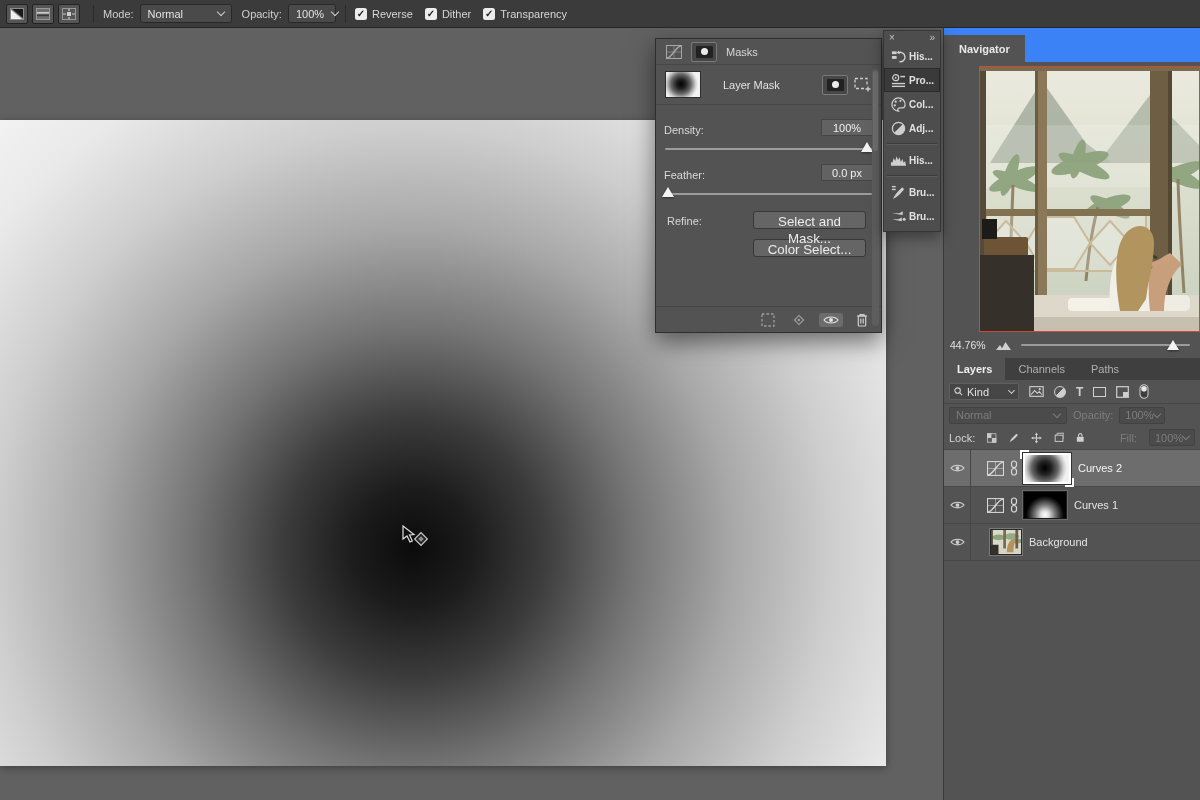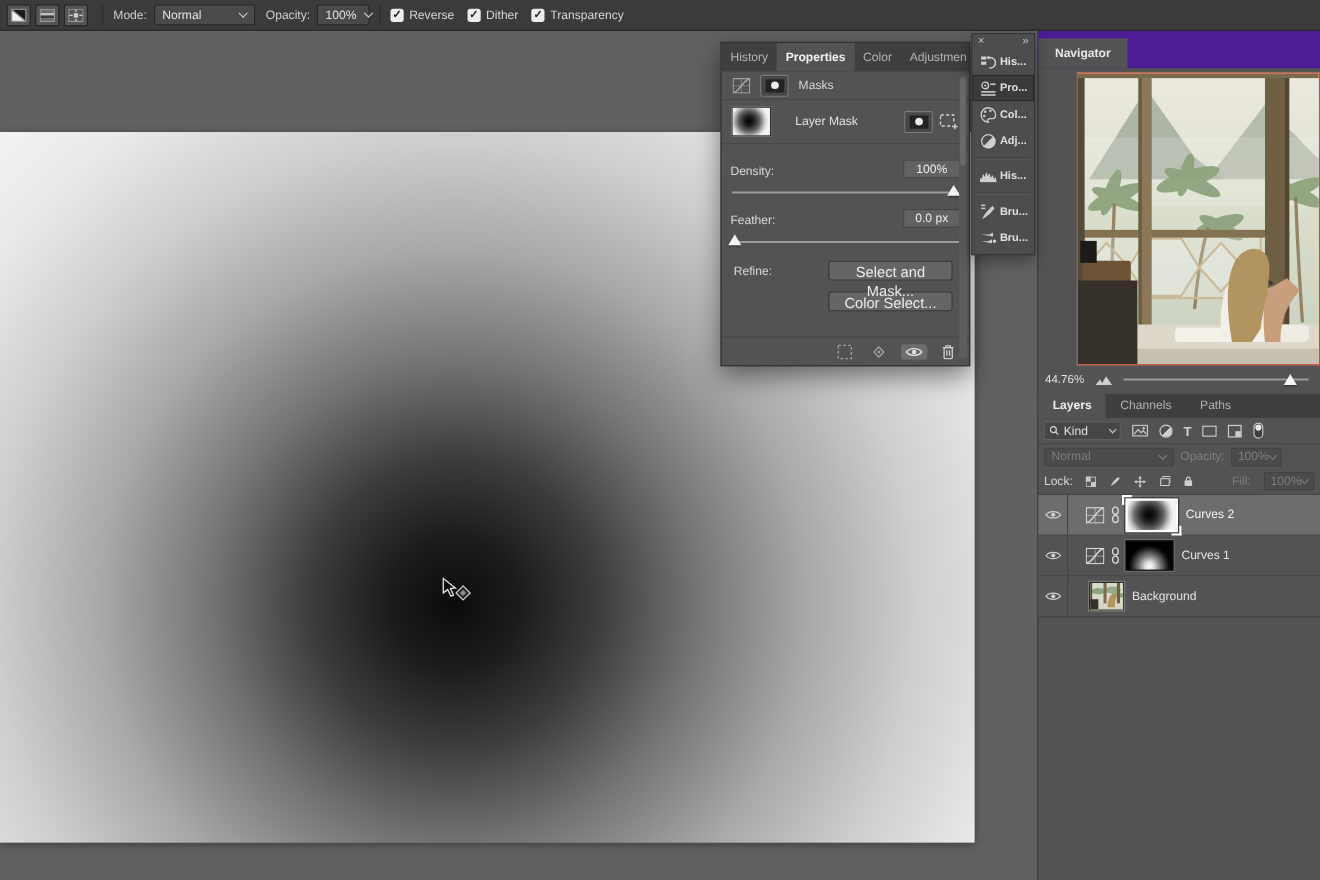--- a/index.html
+++ b/index.html
@@ -31,21 +31,21 @@
   .workspace{position:absolute;top:28px;left:0;width:1200px;height:772px;}
   .canvas{position:absolute;left:0;top:92px;width:886px;height:646px;
     background:radial-gradient(660px circle at 413px 428px,
       #0b0b0b 0px,#1c1c1c 60px,#3c3c3c 130px,#747474 220px,#a8a8a8 320px,
       #cecece 420px,#e9e9e9 520px,#f8f8f8 640px);
     box-shadow:0 2px 8px rgba(0,0,0,.35);}
   .cursor{position:absolute;left:400px;top:496px;z-index:10;}
 
   
   .right-rail{position:absolute;left:943px;top:0;width:257px;height:772px;background:#535353;border-left:1px solid #3a3a3a;}
-  .nav-tabstrip{position:absolute;left:0;top:0;width:100%;height:34px;background:#4c1d95;}
+  .nav-tabstrip{position:absolute;left:0;top:0;width:100%;height:34px;background:#3b82f6;}
   .nav-tab{position:absolute;left:0;bottom:0;height:27px;padding:0 15px;background:#535353;
     display:flex;align-items:center;color:#e8e8e8;font-weight:bold;}
   .nav-image{position:absolute;left:35px;top:38px;width:221px;height:266px;
     border:1px solid #cf4a31;overflow:hidden;background:#d8dbc9;}
   .nav-image svg{display:block;}
   .nav-zoomrow{position:absolute;left:0;top:304px;width:100%;height:26px;display:flex;align-items:center;}
   .zoom-val{width:44px;padding-left:6px;font-size:10.5px;color:#e0e0e0;}
   .mtn{margin:0 6px 0 8px;flex:0 0 auto;}
   .nav-slider{position:relative;flex:1;margin:0 10px 0 4px;height:2px;background:#9b9b9b;border-radius:1px;}
   .tri-up{width:0;height:0;border-left:6px solid transparent;border-right:6px solid transparent;
@@ -537,35 +537,20 @@
               <path d="M1,4.5 H9 L12.5,2.5 V6.5 Z" fill="#cfcfcf"></path>
               <path d="M1,11 H8 L11.5,9 V13 Z" fill="#cfcfcf"></path>
               <circle cx="14" cy="11" r="1.6" fill="#cfcfcf"></circle>
             </svg>
         </span>
         <span>Bru...</span>
       </div>
     </div>
 
     <div class="props">
-      <div class="props-tabs">
-        <div class="ptab">
-          <span>History</span>
-        </div>
-        <div class="ptab active">
-          <span>Properties</span>
-        </div>
-        <div class="ptab">
-          <span>Color</span>
-        </div>
-        <div class="ptab">
-          <span>Adjustmen</span>
-        </div>
-
-      </div>
 
       <div class="masks-row">
         <svg width="16" height="14" viewBox="0 0 16 14" style="opacity:.75;">
           <g stroke="#c4c4c4" fill="none">
               <rect x="0.5" y="0.5" width="15" height="13"></rect>
               <line x1="0" y1="7" x2="16" y2="7" opacity="0.5"></line>
               <line x1="8" y1="0" x2="8" y2="14" opacity="0.5"></line>
               <path d="M1,13 C6,13 10,1 15,1" stroke-width="1.3"></path>
             </g>
         </svg>

